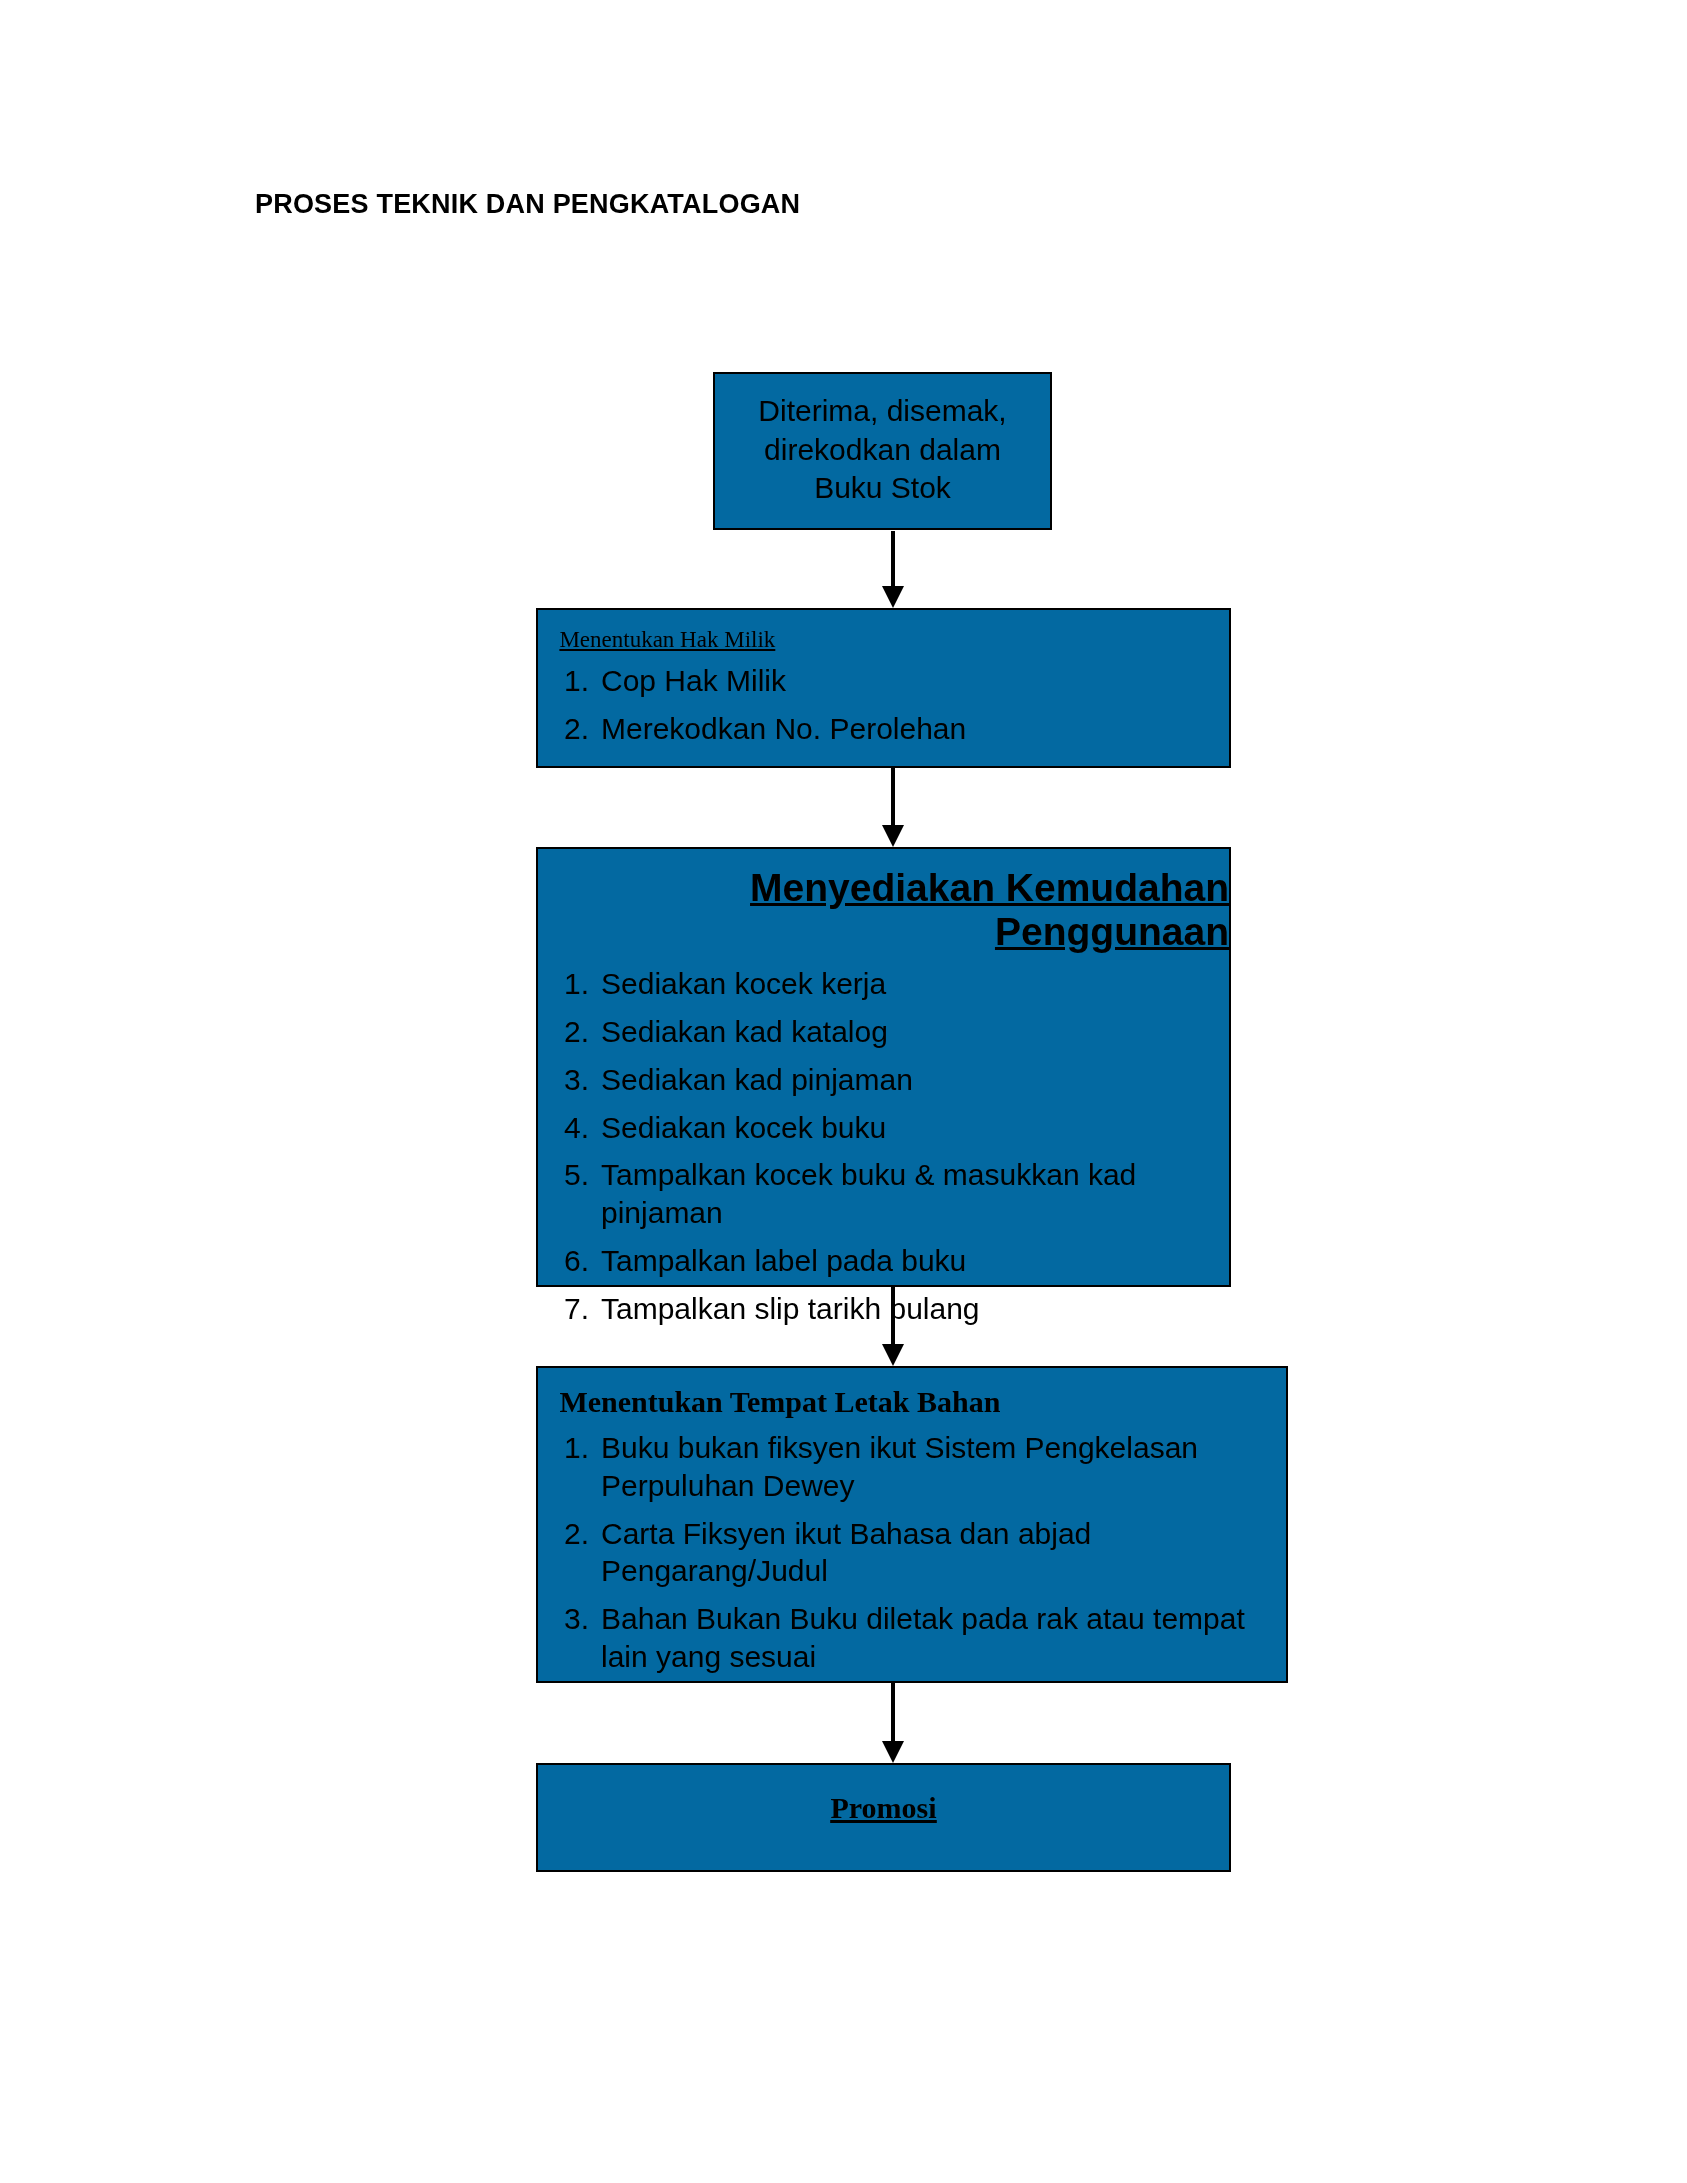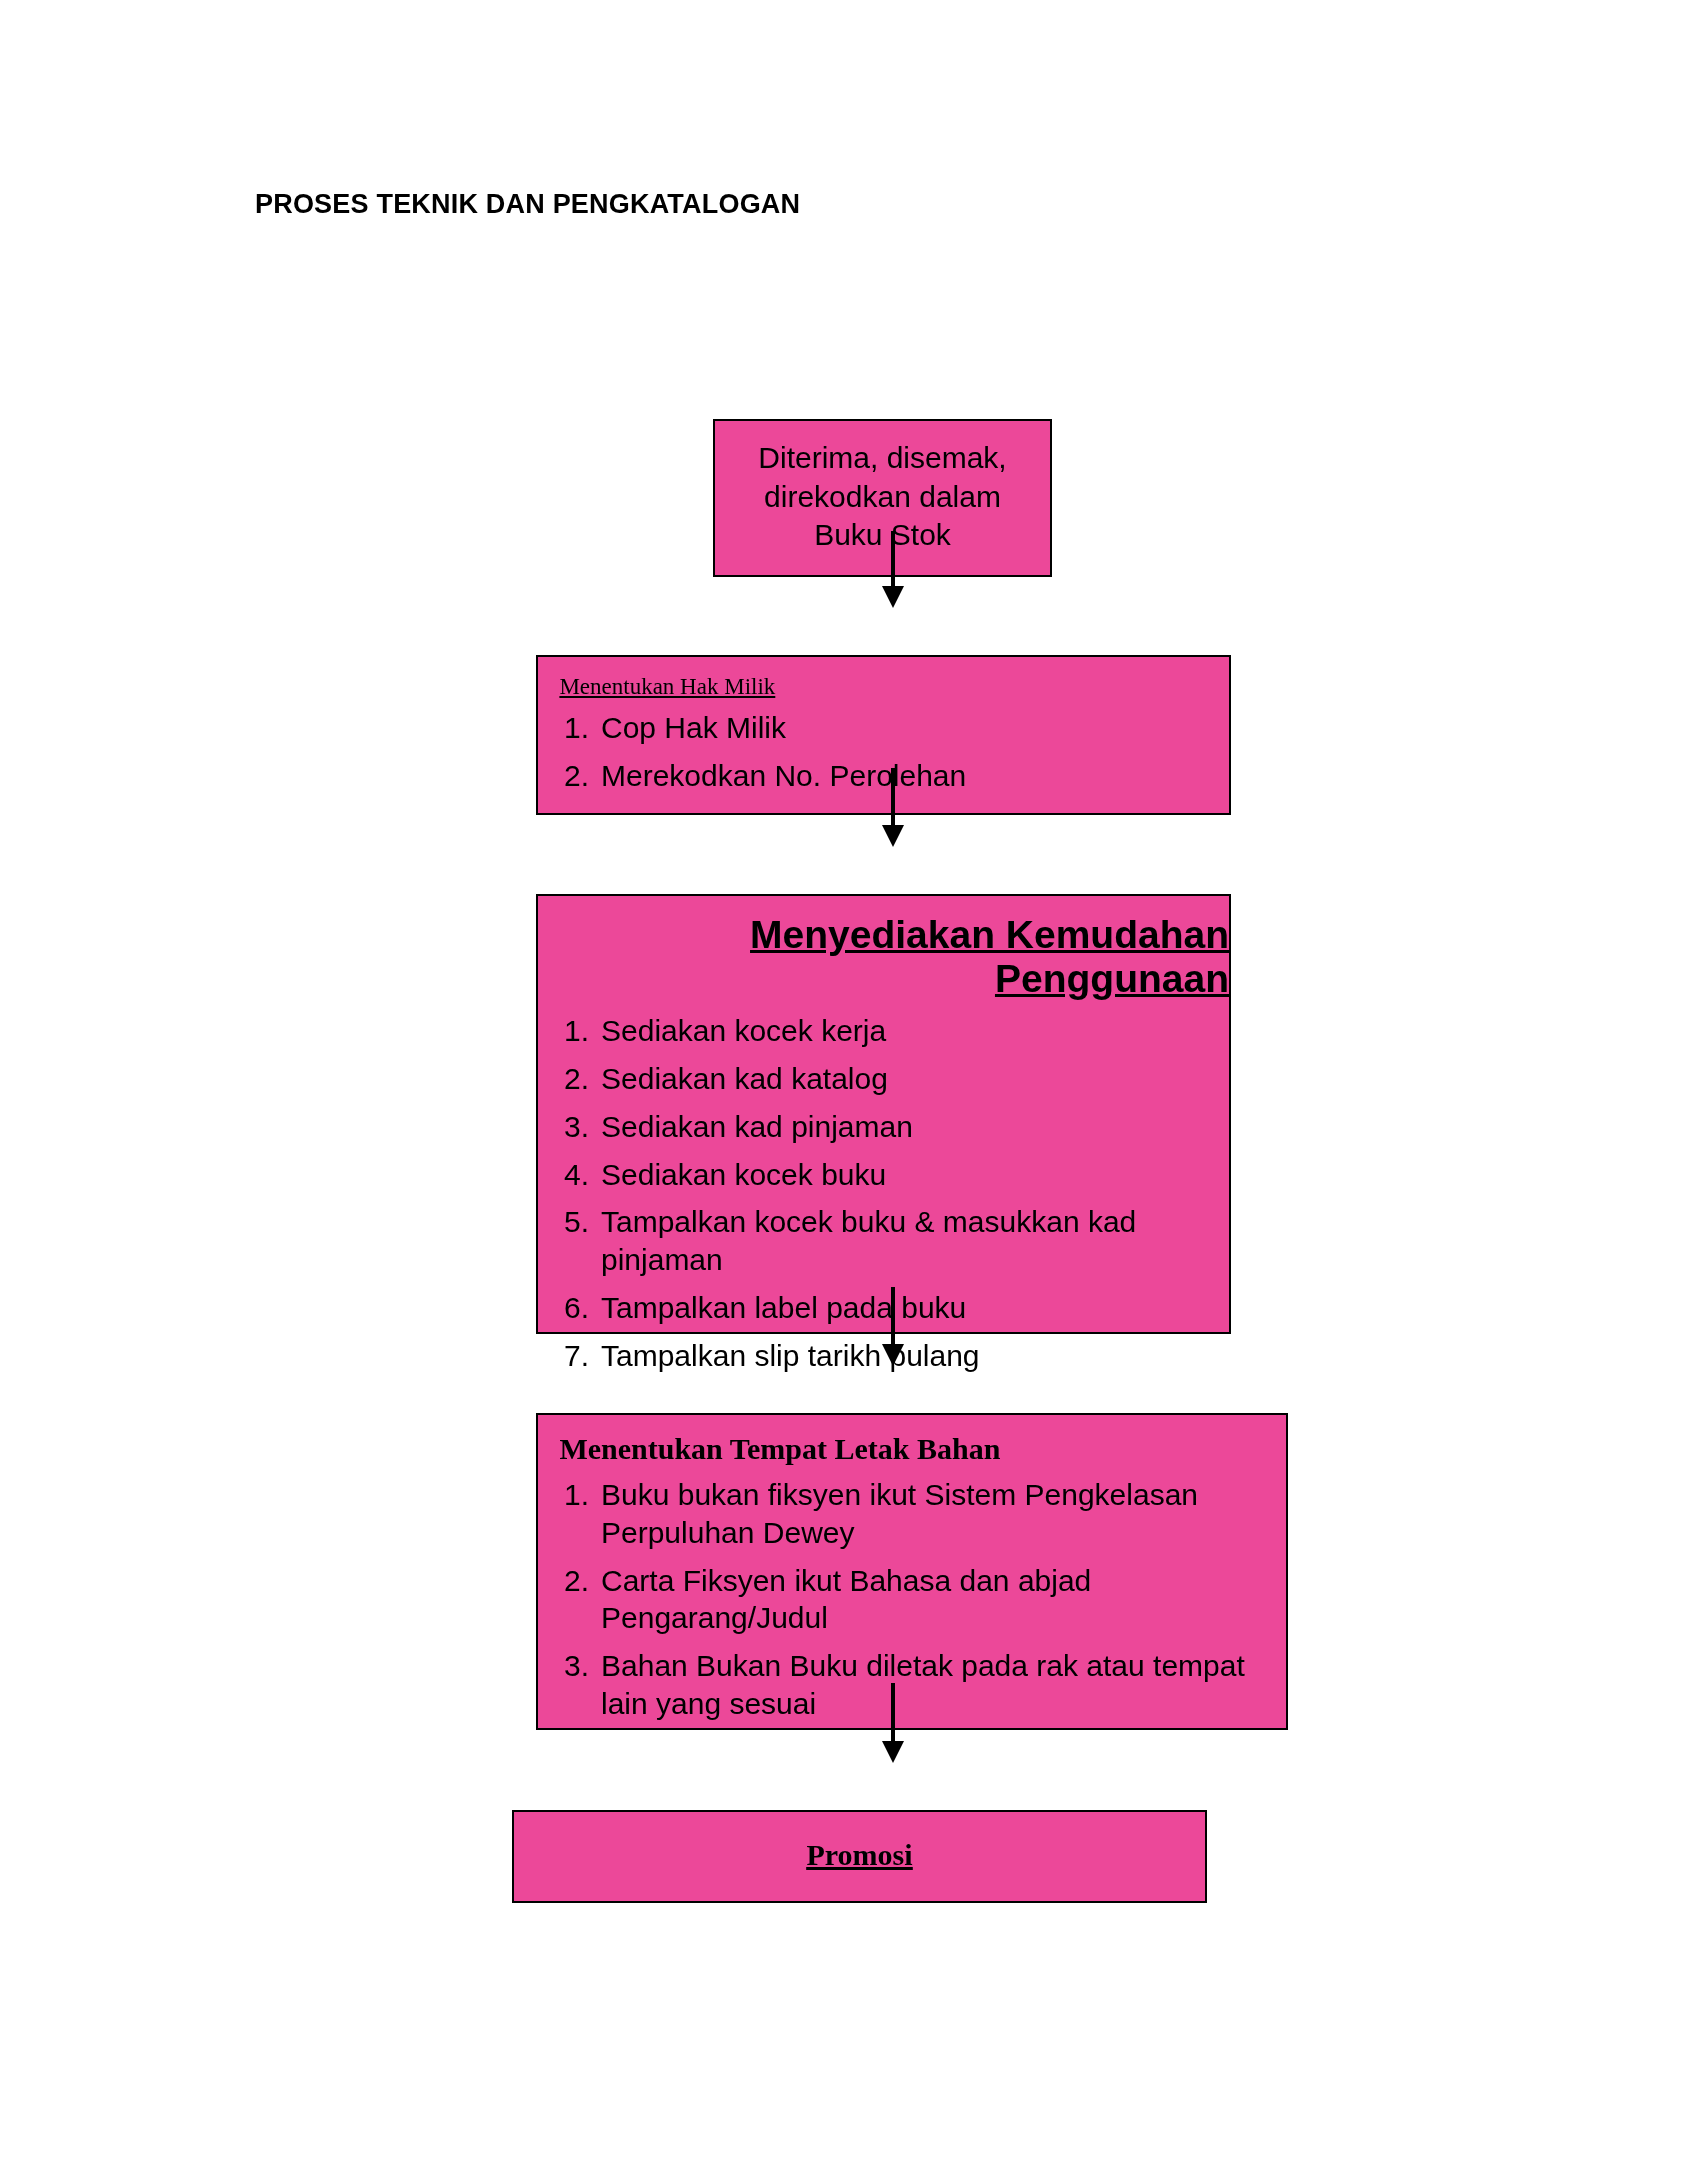--- a/index.html
+++ b/index.html
@@ -39,22 +39,21 @@
     font-weight: bold;
     letter-spacing: 0.2px;
     white-space: nowrap;
   }
 
   
   .fbox {
     position: absolute;
     box-sizing: border-box;
     border: 2.5px solid #000000;
-    background: #ec4899;
-    margin-top: 47px;
+    background: #0369a1;
   }
 
   .box-terminal {
     left: 713px;
     top: 372px;
     width: 339px;
     height: 158px;
   }
   .box-hakmilik {
     left: 536px;
@@ -68,24 +67,24 @@
     width: 695px;
     height: 440px;
   }
   .box-tempat {
     left: 536px;
     top: 1366px;
     width: 752px;
     height: 317px;
   }
   .box-promosi {
-    left: 512px;
+    left: 536px;
     top: 1763px;
     width: 695px;
-    height: 93px;
+    height: 109px;
     text-decoration: underline;
   }
 
   
   .terminal-text {
     padding-top: 18px;
     text-align: center;
     font-size: 30px;
     line-height: 1.29;
     white-space: pre-line;

